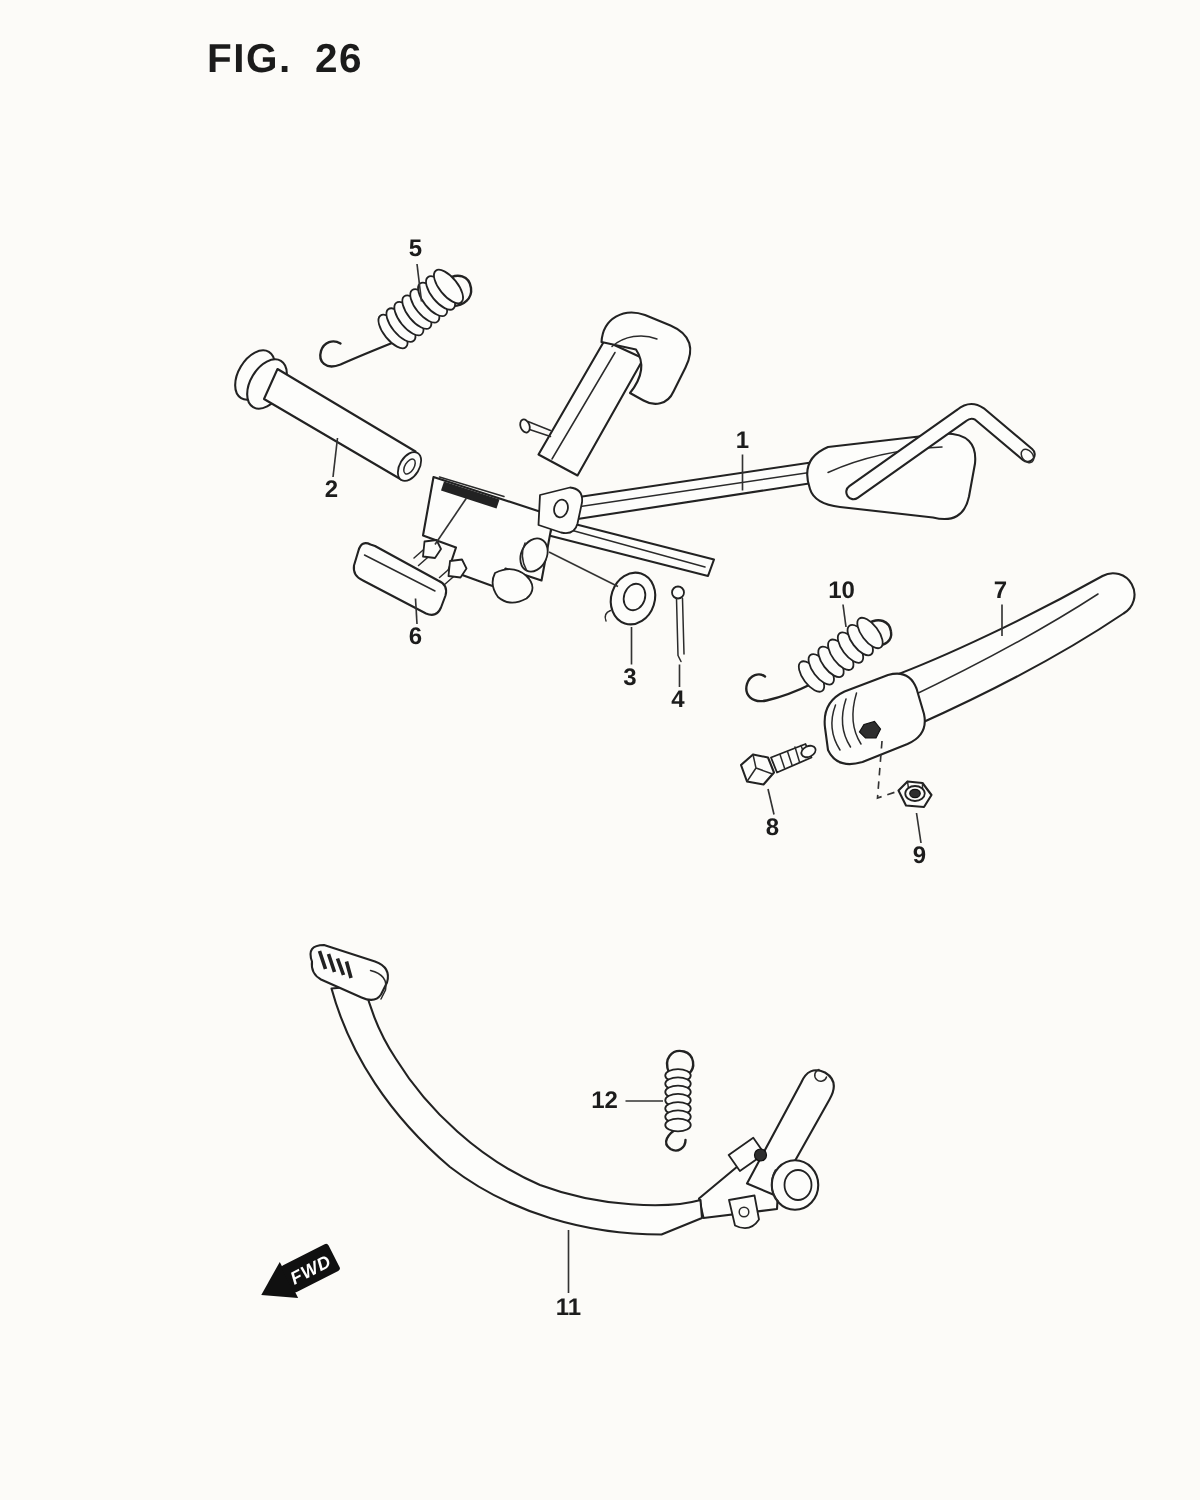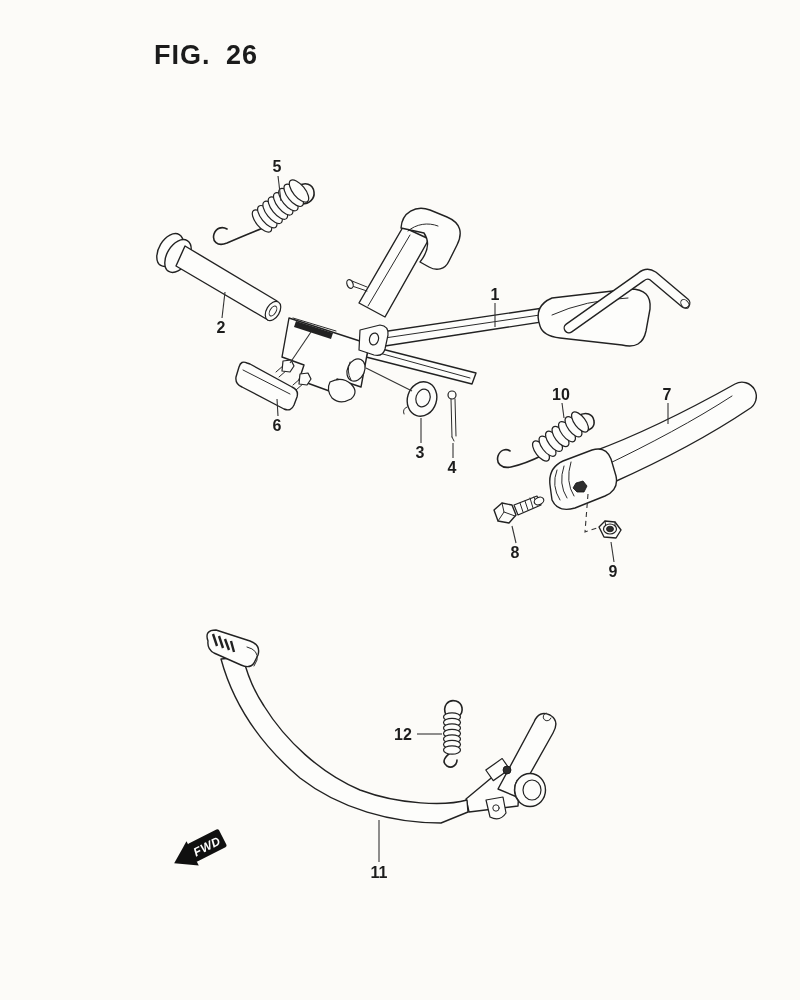--- a/index.html
+++ b/index.html
@@ -2,21 +2,21 @@
 <html><head>
 <meta charset="utf-8">
 <style>
   html,body{margin:0;padding:0;background:#e8e8e8;}
   .page{
     position:relative;width:800px;height:1000px;margin:0 auto;
     background:#fcfbf8;overflow:hidden;
     font-family:"Liberation Sans",sans-serif;
   }
   .fig-title{
-    position:absolute;left:138px;top:24px;margin:16px;
+    position:absolute;left:138px;top:24px;margin:0;
     font-size:27px;font-weight:bold;color:#1b1b1b;
     letter-spacing:1px;word-spacing:7px;
     font-family:"Liberation Sans",sans-serif;
   }
   svg.diagram{position:absolute;left:0;top:0;}
   
   .outline{fill:#fdfdfb;stroke:#222;stroke-width:1.4;stroke-linejoin:round;stroke-linecap:round;}
   .outline2{fill:#fdfdfb;stroke:#222;stroke-width:1.2;stroke-linejoin:round;stroke-linecap:round;}
   .thin{fill:none;stroke:#2b2b2b;stroke-width:1;stroke-linecap:round;}
   .coil{fill:#fdfdfb;stroke:#222;stroke-width:1.2;}

